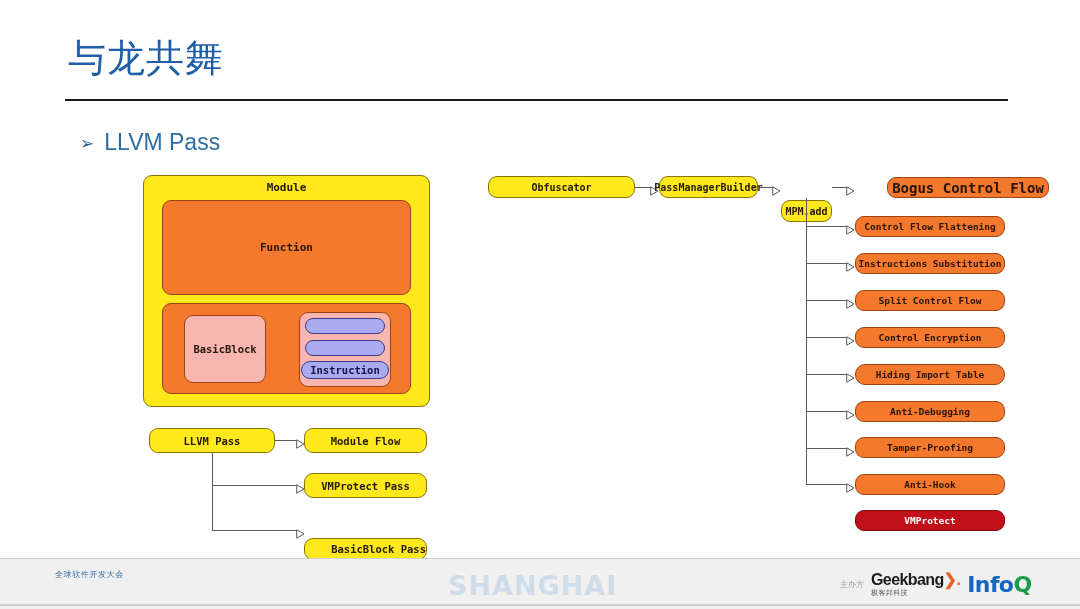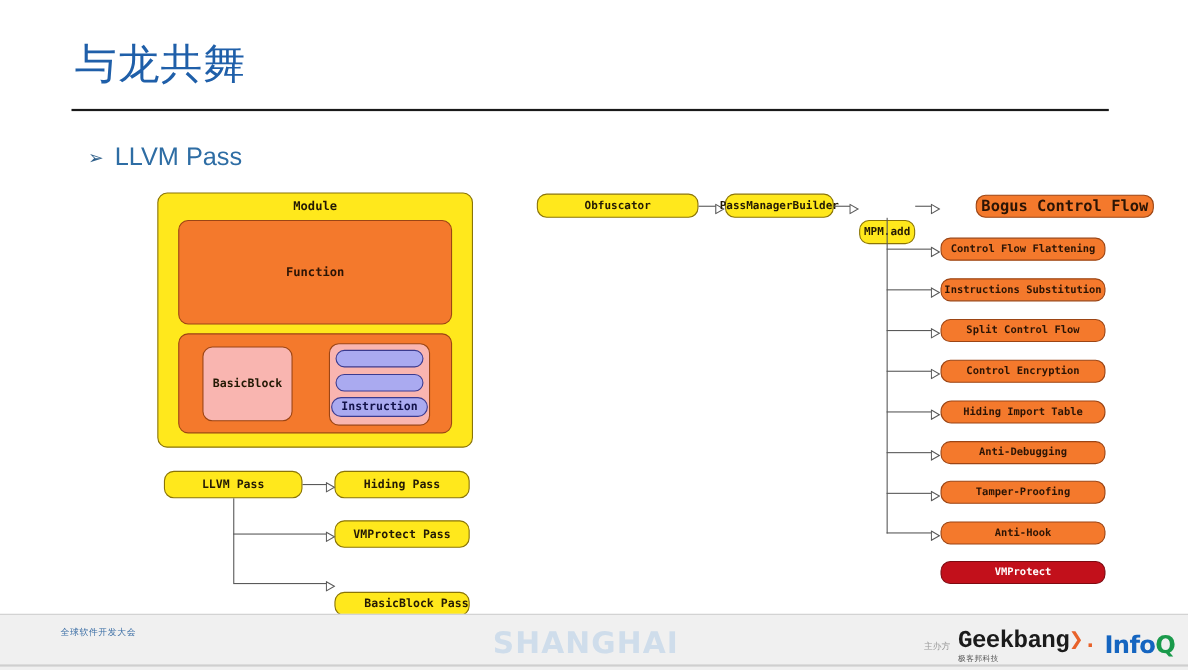--- a/index.html
+++ b/index.html
@@ -152,23 +152,23 @@
     gap: 7px;
   }
   #sponsor-label {
     font-family: "DejaVu Sans", sans-serif;
     font-size: 8px;
     color: #9a9a9a;
     white-space: nowrap;
   }
   #geekbang-block { line-height: 1; }
   #geekbang-word {
-    font-family: Liberation Mono, monospace;
-    font-weight: bold;
-    font-size: 22px;
+    font-family: Liberation Sans, sans-serif;
+    font-weight: bold;
+    font-size: 16px;
     color: #1b1b1b;
     letter-spacing: -0.6px;
     white-space: nowrap;
   }
   .gb-accent { color: #e8622a; }
   #geekbang-sub {
     font-family: "DejaVu Sans", sans-serif;
     font-size: 7px;
     color: #555;
     letter-spacing: 0.4px;
@@ -215,21 +215,21 @@
 <div class="dbox purpleplain" style="left:305px; top:340px; width:80px; height:16px; border-radius:8px;"></div>
 <div class="dbox purple" style="left:301px; top:361px; width:88px; height:18px; border-radius:9px; font-size:10.5px;">
   <span>Instruction</span>
 </div>
 
 <div class="dbox yellow" style="left:149px; top:428px; width:126px; height:25px; font-size:10.5px;">
   <span>LLVM Pass</span>
 </div>
 
 <div class="dbox yellow" style="left:304px; top:428px; width:123px; height:25px; font-size:10.5px;">
-  <span>Hiding Pass</span>
+  <span>Module Flow</span>
 </div>
 <div class="dbox yellow" style="left:304px; top:473px; width:123px; height:25px; font-size:10.5px;">
   <span>VMProtect Pass</span>
 </div>
 <div class="dbox yellow" style="left:304px; top:538px; width:123px; height:22px; font-size:10.5px;justify-content:flex-end;">
   <span>BasicBlock Pass</span>
 </div>
 
 <div class="hline" style="left:275px; top:440px; width:22px;"></div>
 <div class="arrowwrap" style="left:296px; top:435px;">

